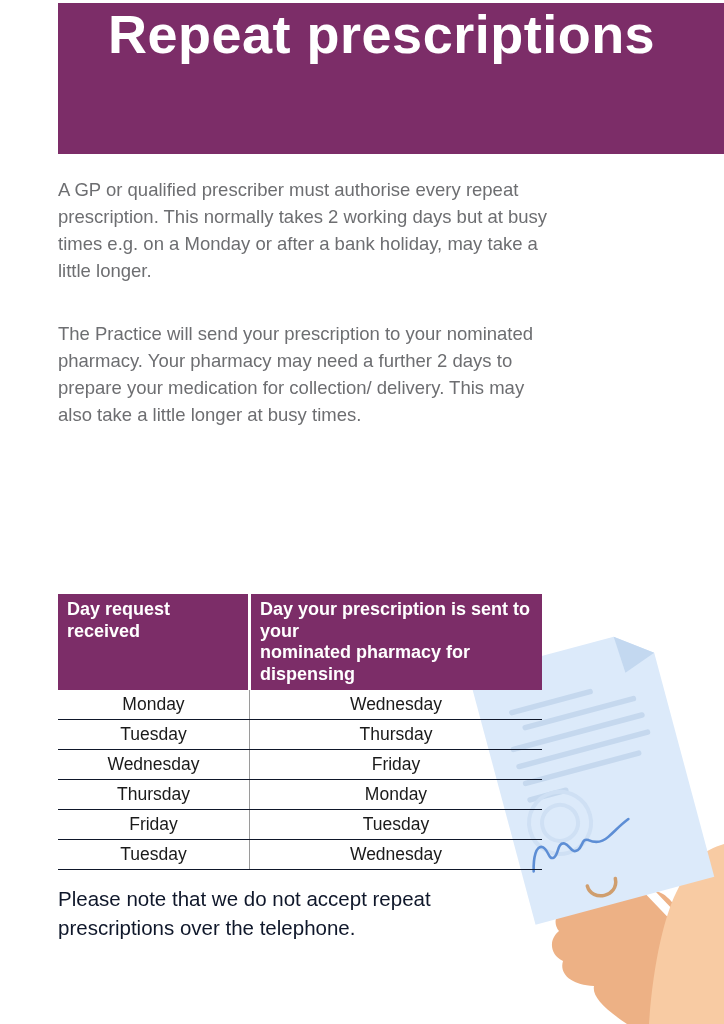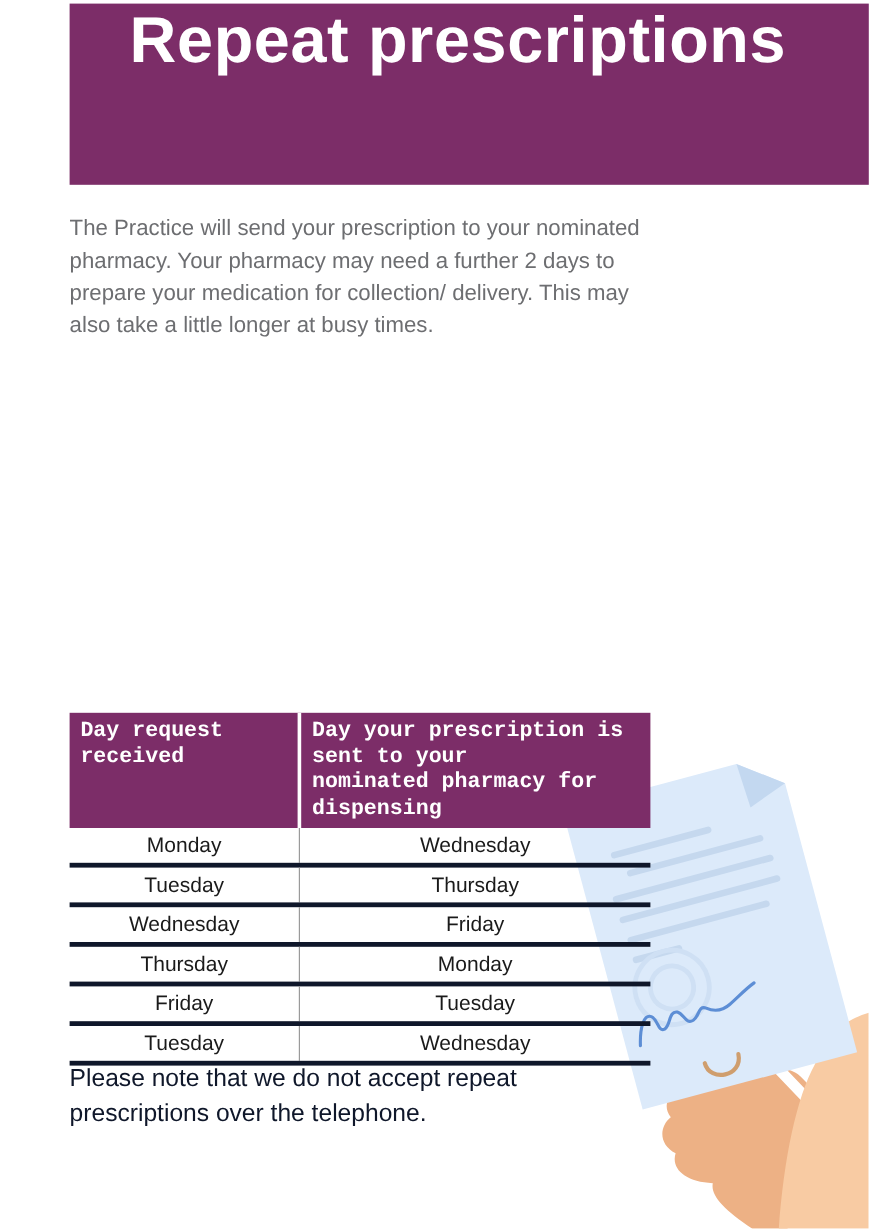--- a/index.html
+++ b/index.html
@@ -34,26 +34,26 @@
 
   
   .day-table{
     position:absolute;left:58px;top:594px;width:484px;
     border-collapse:collapse;table-layout:fixed;z-index:2;
     background:transparent;
   }
   .day-table th{
     background:#7c2d68;color:#ffffff;font-weight:bold;font-size:18px;
     line-height:21.5px;text-align:left;vertical-align:top;
-    padding:5px 9px;white-space:pre-line;font-family:Liberation Mono, monospace;
+    padding:5px 9px;white-space:pre-line;
   }
   .day-table th.col-received{width:172px;border-right:3px solid #ffffff;}
   .day-table td{
     color:#1a1a1a;font-size:17.5px;text-align:center;
-    height:29px;padding:0;border-bottom:4px solid #0f172a;
+    height:29px;padding:0;border-bottom:1px solid #0f172a;
     background:transparent;
   }
   .day-table td:first-child{border-right:1px solid #9a9a9a;}
 
   
   .note{
     position:absolute;left:58px;top:884px;width:440px;z-index:2;
     color:#0f172a;font-size:20.5px;line-height:29px;white-space:pre-line;
   }
 
@@ -65,20 +65,24 @@
 </head>
 <body>
 
 <div class="page">
 
   <div class="banner">
     <h1>Repeat prescriptions</h1>
   </div>
 
   <div class="copy">
+    <p>A GP or qualified prescriber must authorise every repeat
+prescription. This normally takes 2 working days but at busy
+times e.g. on a Monday or after a bank holiday, may take a
+little longer.</p>
     <p>The Practice will send your prescription to your nominated
 pharmacy. Your pharmacy may need a further 2 days to
 prepare your medication for collection/ delivery. This may
 also take a little longer at busy times.</p>
   </div>
 
 
   <svg class="illustration" viewBox="440 600 284 424" aria-hidden="true">
 
     <path d="M576,902 C598,886 640,882 663,894 C673,900 692,926 701,948

